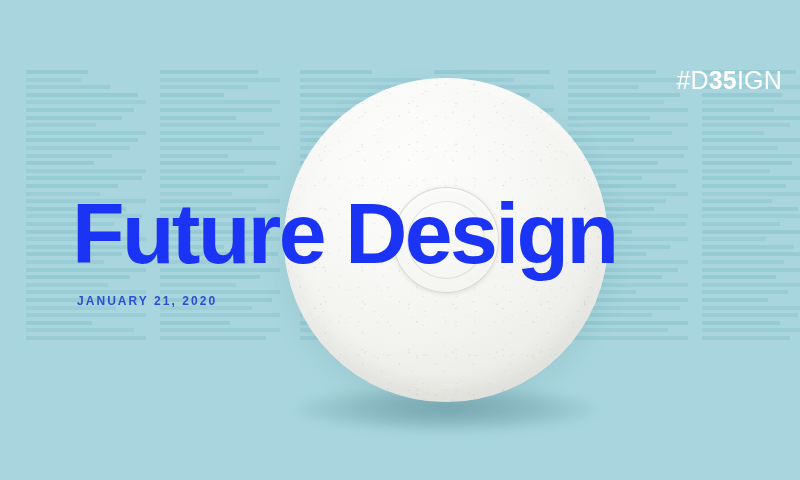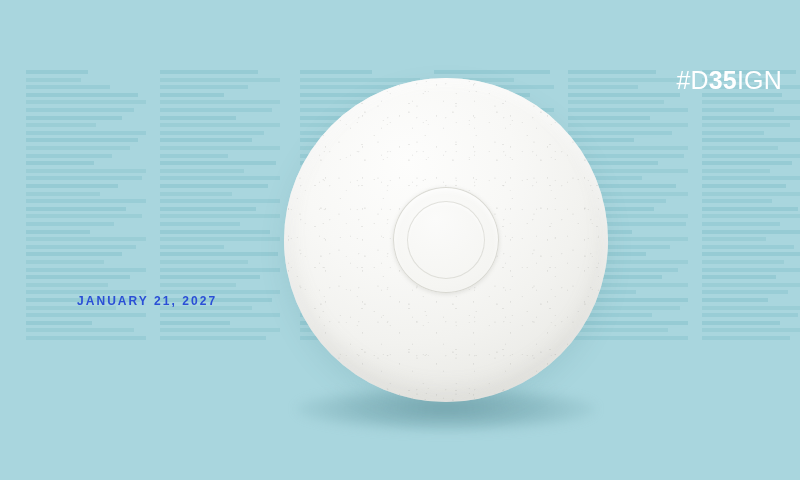--- a/index.html
+++ b/index.html
@@ -376,18 +376,19 @@
   <div id="disc-shadow"></div>
   <div id="disc">
     <div id="disc-texture"></div>
     <div id="disc-hub-outer">
       <div id="disc-hub-inner"></div>
     </div>
   </div>
 
   <div id="hashtag"><span class="h-light">#D</span><span class="h-bold">35</span><span class="h-light">IGN</span></div>
 
+  <div id="title">Future Design</div>
 
   <div id="subtitle">
-    <div class="sub-line">JANUARY 21, 2027</div>
+    <div class="sub-line">JANUARY 21, 2020</div>
   </div>
 
 </div>
 
 </body></html>

